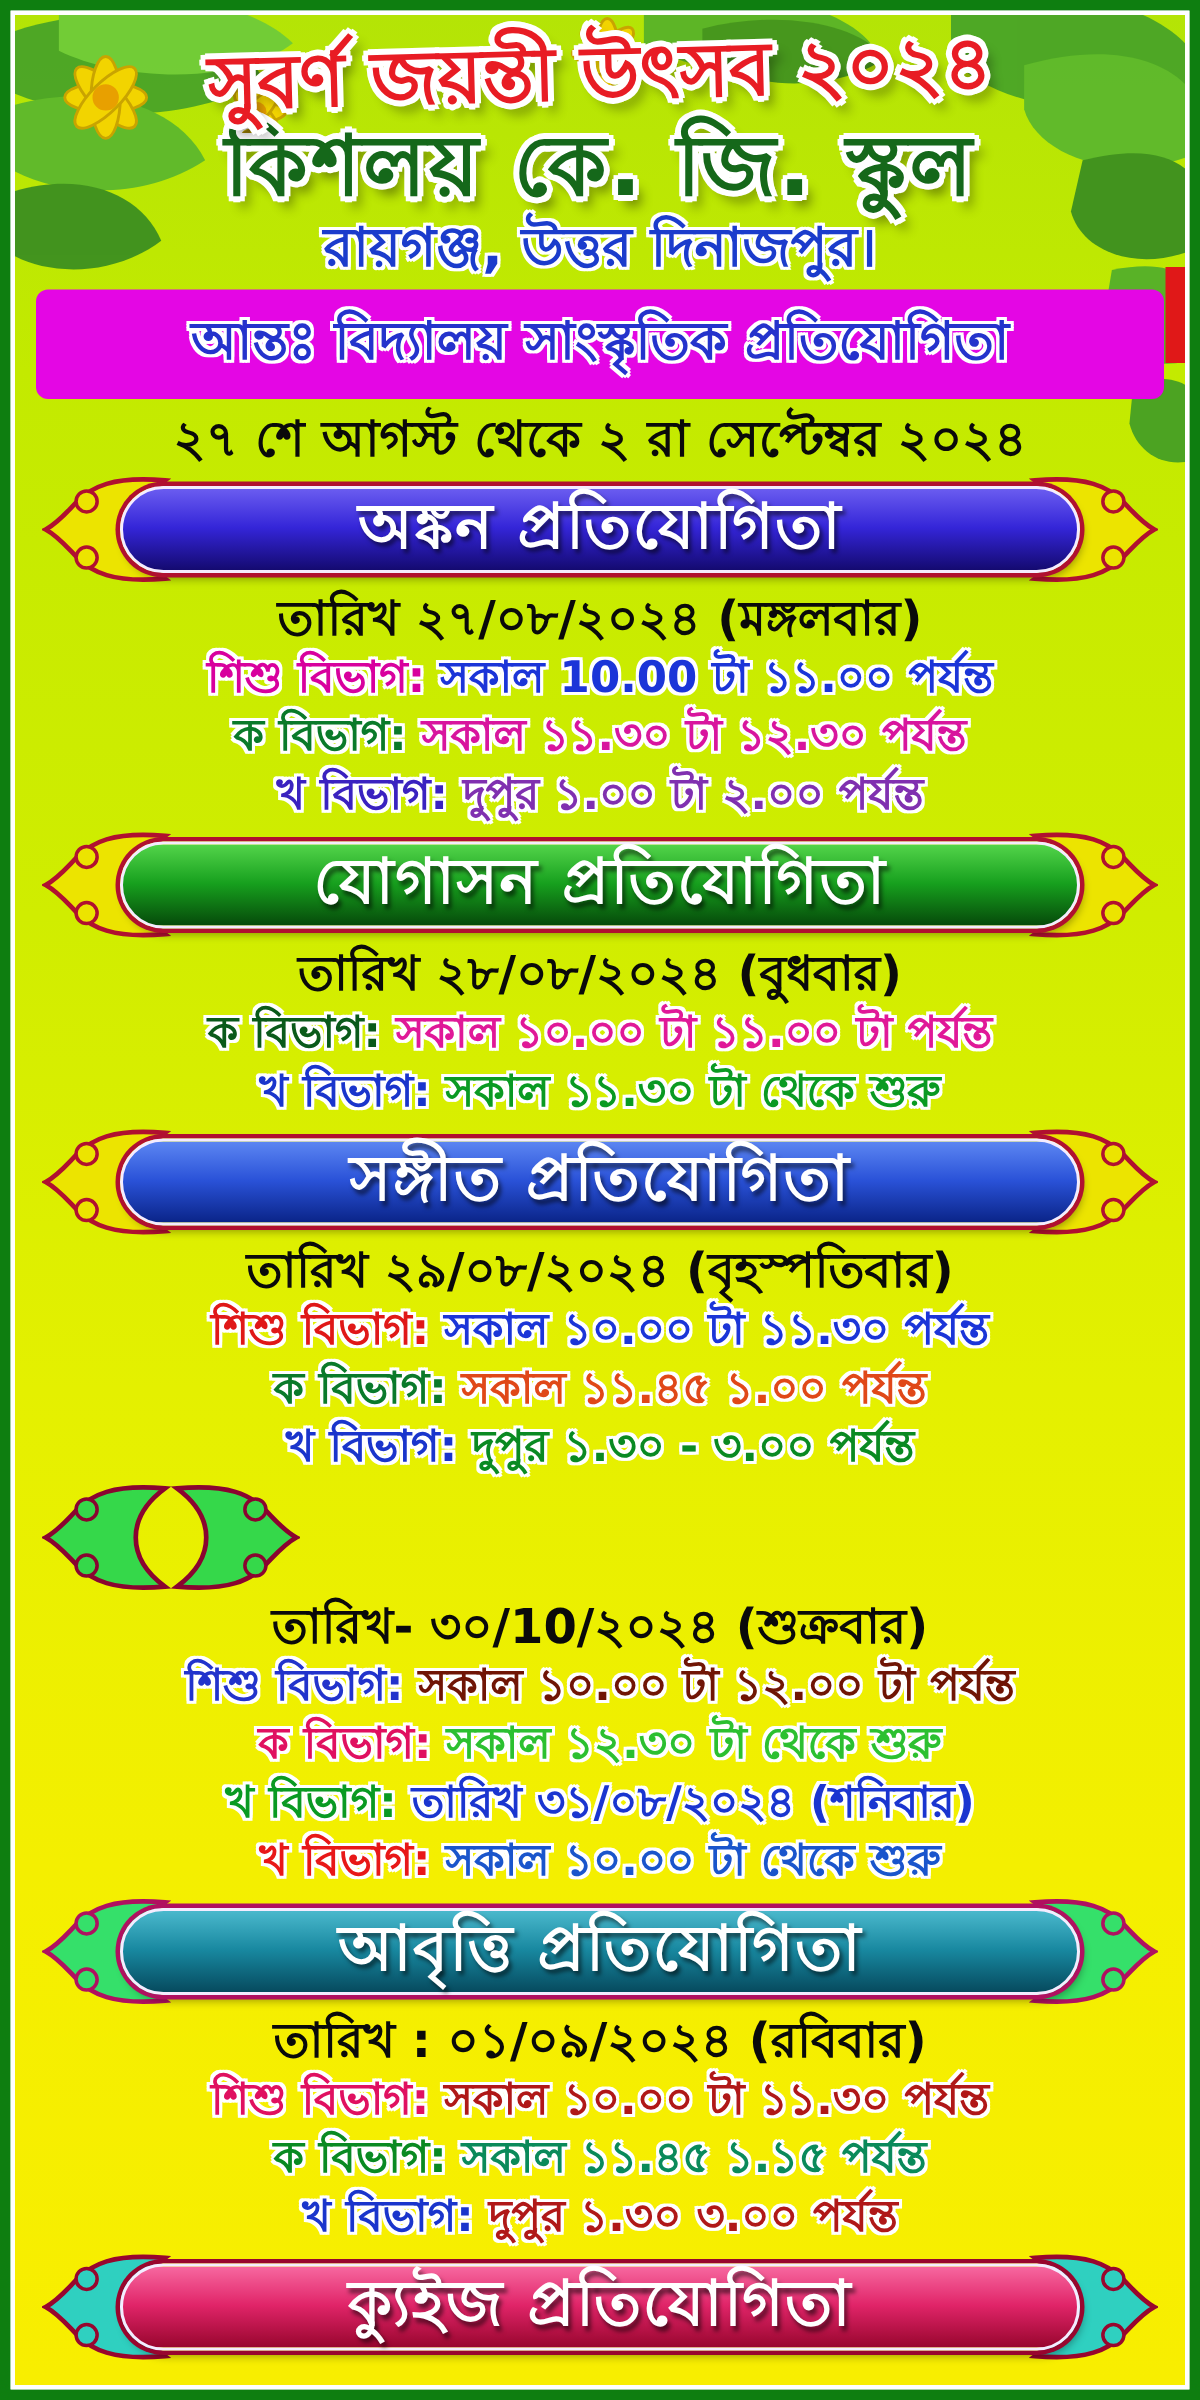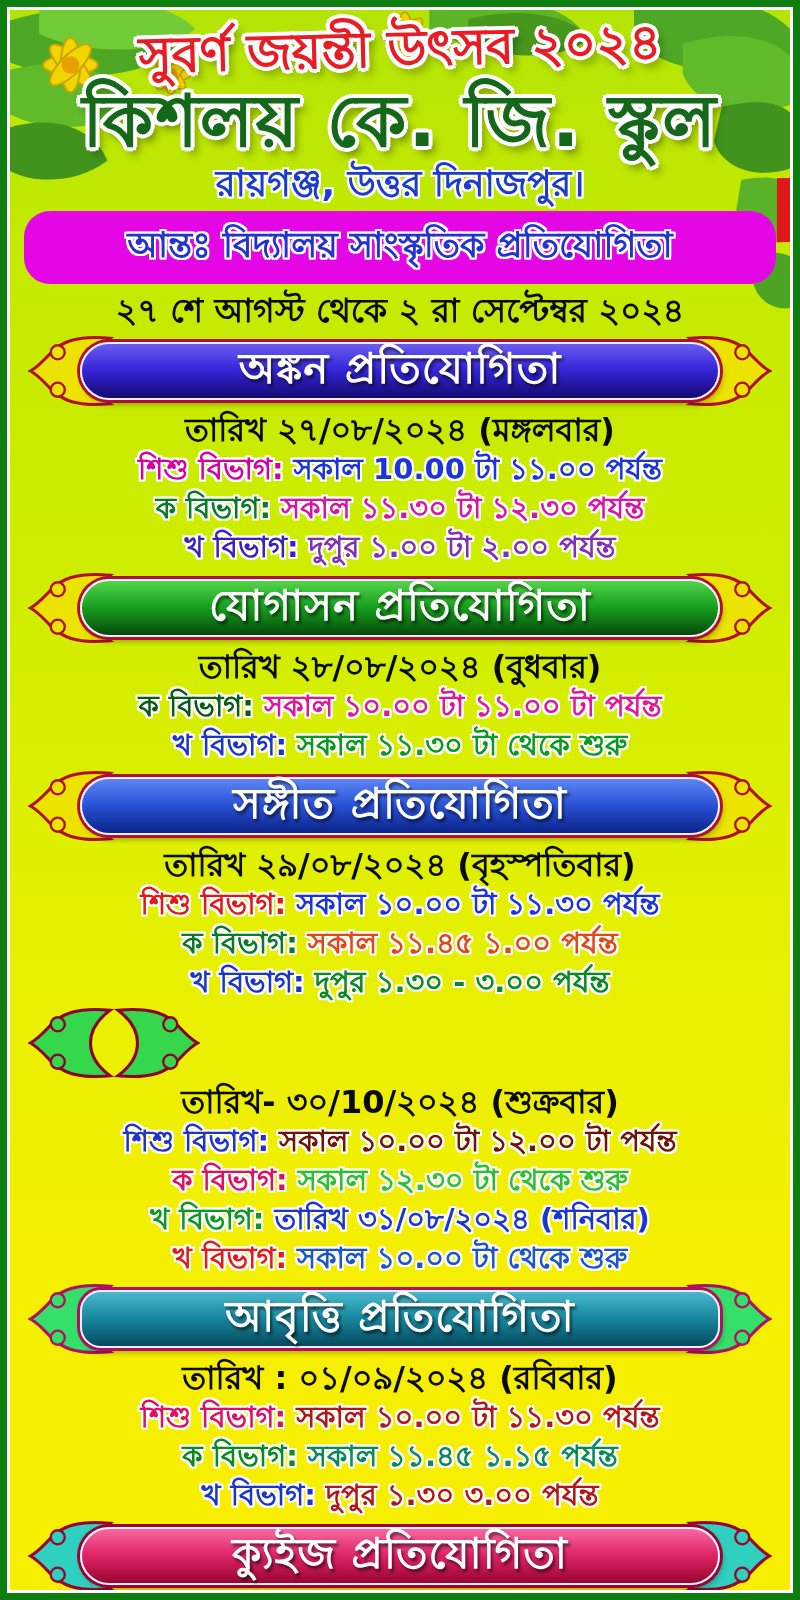--- a/index.html
+++ b/index.html
@@ -25,25 +25,25 @@
       -4px 0 0 #fff, 4px 0 0 #fff, 0 -4px 0 #fff, 0 4px 0 #fff,
       5px 7px 8px rgba(0,0,0,.45);
   }
   .outl-thin {
     text-shadow:
       -2px -2px 0 #fff, 2px -2px 0 #fff, -2px 2px 0 #fff, 2px 2px 0 #fff,
       -2px 0 0 #fff, 2px 0 0 #fff, 0 -2px 0 #fff, 0 2px 0 #fff;
   }
 
   .title       { text-align:center; font-size:50px; font-weight:bold; color:#e81c24; line-height:1.25; transform:rotate(-1.5deg); }
-  .school-name { text-align:center; font-size:72px; font-weight:bold; color:#15681a; line-height:1.12; letter-spacing:2px; }
+  .school-name { text-align:center; font-size:56px; font-weight:bold; color:#15681a; line-height:1.12; letter-spacing:2px; }
   .location    { text-align:center; font-size:36px; font-weight:bold; color:#1b3ccc; line-height:1.15; margin-top:2px; }
 
   .event-banner {
-    margin:6px 14px 0 14px; background:#e406e4; border-radius:26px;
+    margin:6px 14px 0 14px; background:#e406e4; border-radius:8px;
     padding:7px 6px; text-align:center;
   }
   .event-banner .ev-text { font-size:35px; font-weight:bold; color:#2433cc; }
 
   .date-range { text-align:center; font-size:33px; font-weight:bold; color:#0a0a0a; margin-top:7px; line-height:1.2; }
 
   .section { margin-top:2px; }
   .banner-row { display:flex; align-items:center; height:78px; padding:0 18px; margin-top:1px; }
   .orn { width:86px; height:78px; flex:0 0 86px; z-index:1; }
   .orn.right { transform:scaleX(-1); }
@@ -222,21 +222,21 @@
             </div>
   </div>
 
   <div class="section">
     <div class="banner-row">
       <svg class="orn left" viewBox="0 0 110 100" xmlns="http://www.w3.org/2000/svg">
         <path class="orn-shape" d="M105,8 C60,4 42,14 30,26 C22,34 14,44 3,50 C14,56 22,66 30,74 C42,86 60,96 105,92 C86,78 80,64 80,50 C80,36 86,22 105,8 Z" stroke-width="4" fill="#35e06a" stroke="#b01060"></path>
         <circle class="orn-shape" cx="38" cy="26" r="9" stroke-width="3" fill="#35e06a" stroke="#b01060"></circle>
         <circle class="orn-shape" cx="38" cy="74" r="9" stroke-width="3" fill="#35e06a" stroke="#b01060"></circle>
       </svg>
-      <div class="pill" style="background: linear-gradient(rgb(74, 184, 204) 0%, rgb(24, 136, 160) 48%, rgb(6, 74, 94) 100%); box-shadow: rgb(176, 16, 96) 0px 0px 0px 3px, rgba(0, 0, 0, 0.35) 2px 4px 6px; border-radius: 21px;">
+      <div class="pill" style="background: linear-gradient(rgb(74, 184, 204) 0%, rgb(24, 136, 160) 48%, rgb(6, 74, 94) 100%); box-shadow: rgb(176, 16, 96) 0px 0px 0px 3px, rgba(0, 0, 0, 0.35) 2px 4px 6px;">
         <span class="banner-label">আবৃত্তি প্রতিযোগিতা</span>
       </div>
       <svg class="orn right" viewBox="0 0 110 100" xmlns="http://www.w3.org/2000/svg">
         <path class="orn-shape" d="M105,8 C60,4 42,14 30,26 C22,34 14,44 3,50 C14,56 22,66 30,74 C42,86 60,96 105,92 C86,78 80,64 80,50 C80,36 86,22 105,8 Z" stroke-width="4" fill="#35e06a" stroke="#b01060"></path>
         <circle class="orn-shape" cx="38" cy="26" r="9" stroke-width="3" fill="#35e06a" stroke="#b01060"></circle>
         <circle class="orn-shape" cx="38" cy="74" r="9" stroke-width="3" fill="#35e06a" stroke="#b01060"></circle>
       </svg>
     </div>
     <div class="section-date">তারিখ : ০১/০৯/২০২৪ (রবিবার)</div>
     <div class="rows">

